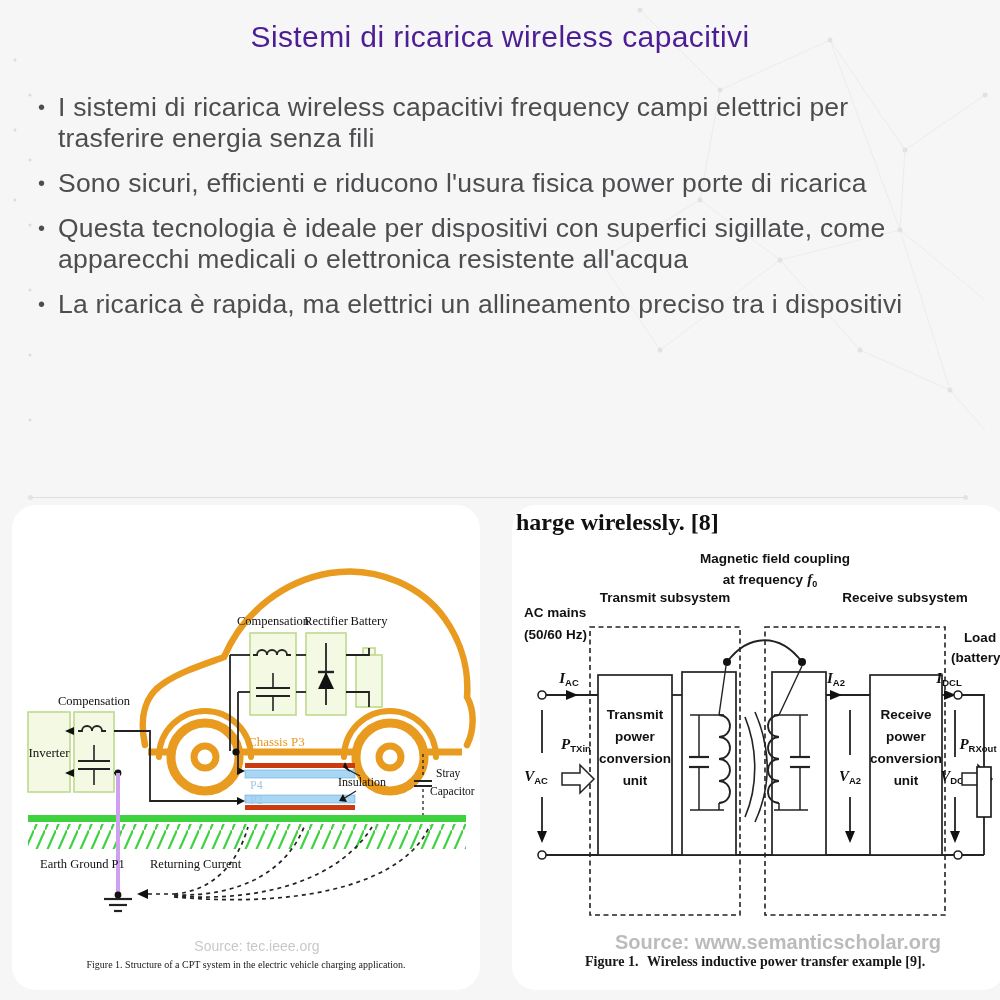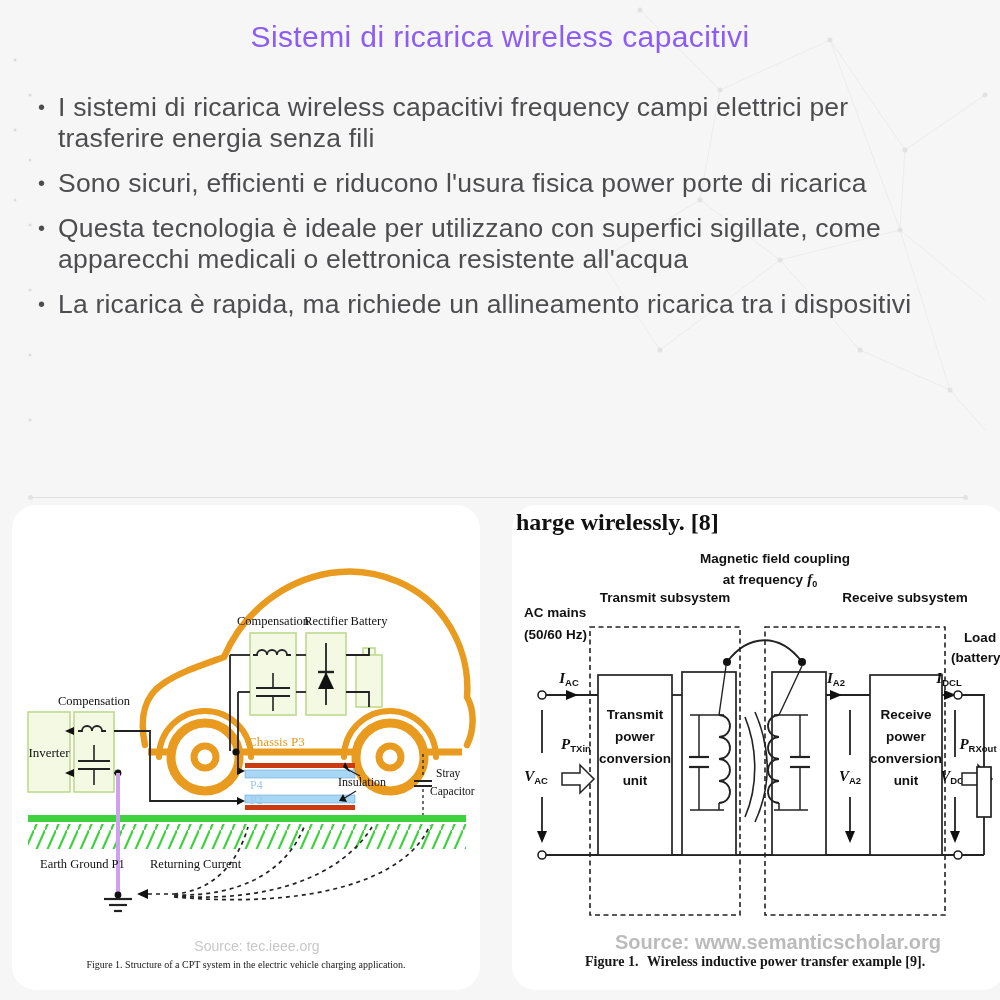--- a/index.html
+++ b/index.html
@@ -5,21 +5,21 @@
   html,body{margin:0;padding:0;}
   body{
     width:1000px;height:1000px;position:relative;overflow:hidden;
     background:#f6f6f6;
     font-family:"Liberation Sans", sans-serif;
   }
   .bg-mesh{position:absolute;left:0;top:0;z-index:0;}
   .content{position:relative;z-index:1;width:1000px;height:1000px;}
   .title{
     position:absolute;top:20px;left:0;width:1000px;text-align:center;
-    font-size:30px;font-weight:400;color:#8b5cf6;letter-spacing:.4px;margin:0;
+    font-size:30px;font-weight:400;color:#4c1d95;letter-spacing:.4px;margin:0;
   }
   .bullets{position:absolute;top:92px;left:38px;width:915px;}
   .bullet{display:flex;align-items:flex-start;margin-bottom:14px;
     font-size:26.5px;line-height:31px;color:#4d4d50;letter-spacing:.2px;}
   .bullet .dot{width:20px;flex:0 0 20px;font-size:20px;line-height:31px;color:#4d4d50;}
   .divider{position:absolute;top:497px;left:30px;width:936px;height:1px;background:#dedede;}
   .divider .enddot{position:absolute;top:-2px;width:5px;height:5px;border-radius:50%;background:#e3e3e3;}
   .divider .enddot.left{left:-2px;}
   .divider .enddot.right{right:-2px;}
   .card{position:absolute;top:505px;height:485px;background:#ffffff;border-radius:24px;}
@@ -77,25 +77,25 @@
     <div class="bullet">
       <span class="dot">•</span>
       <span>I sistemi di ricarica wireless capacitivi frequency campi elettrici per trasferire energia senza fili</span>
     </div>
     <div class="bullet">
       <span class="dot">•</span>
       <span>Sono sicuri, efficienti e riducono l'usura fisica power porte di ricarica</span>
     </div>
     <div class="bullet">
       <span class="dot">•</span>
-      <span>Questa tecnologia è ideale per utilizzano con superfici sigillate, come apparecchi medicali o elettronica resistente all'acqua</span>
+      <span>Questa tecnologia è ideale per dispositivi con superfici sigillate, come apparecchi medicali o elettronica resistente all'acqua</span>
     </div>
     <div class="bullet">
       <span class="dot">•</span>
-      <span>La ricarica è rapida, ma richiede un allineamento ricarica tra i dispositivi</span>
+      <span>La ricarica è rapida, ma elettrici un allineamento preciso tra i dispositivi</span>
     </div>
   </div>
 
   <div class="divider">
     <span class="enddot left"></span>
     <span class="enddot right"></span>
   </div>
 
   <div class="card card-left">
     <svg width="468" height="485" viewBox="0 0 468 485">

